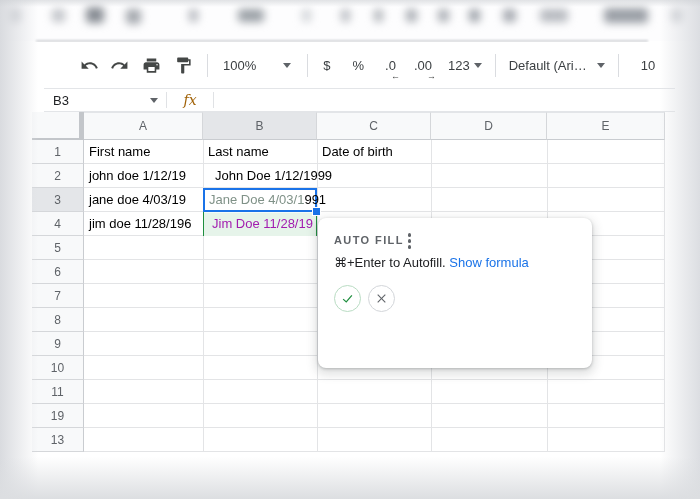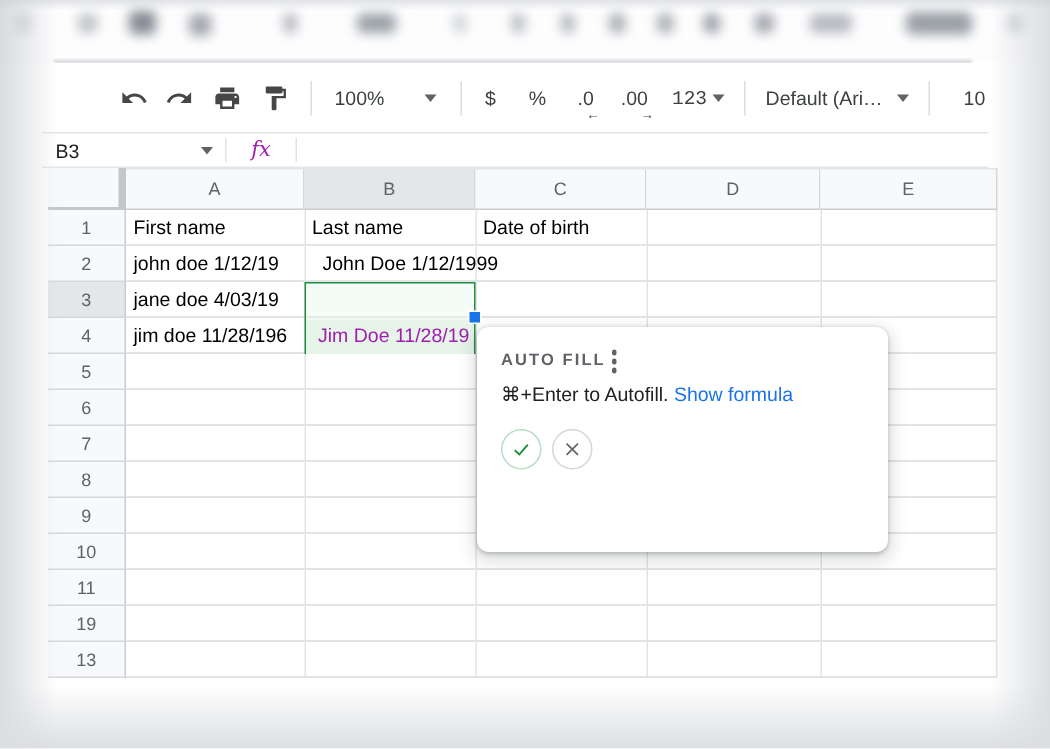--- a/index.html
+++ b/index.html
@@ -17,28 +17,28 @@
   .tb-icon { width:22px; height:22px; display:flex; align-items:center; justify-content:center; cursor:pointer; }
   .tb-icon svg { width:19px; height:19px; fill:#444746; }
   .tb-divider { width:1px; height:23px; background:#dadce0; }
   .tb-text { font-size:13px; color:#3c4043; cursor:pointer; display:flex; align-items:center; }
   .caret { width:0; height:0; border-left:4px solid transparent; border-right:4px solid transparent;
            border-top:5px solid #5f6368; display:inline-block; margin-left:7px; }
   .dec { position:relative; font-size:13px; color:#3c4043; cursor:pointer; }
   .dec .mini-arrow { position:absolute; font-size:9px; color:#444746; bottom:-8px; right:-4px; line-height:1; }
 
   
-  .formulabar { position:absolute; left:28px; top:88px; width:631px; height:24px; background:#fff;
+  .formulabar { position:absolute; left:44px; top:88px; width:631px; height:24px; background:#fff;
                 border-top:1px solid #e3e5e8; border-bottom:1px solid #e3e5e8;
                 display:flex; align-items:center; }
   .namebox { width:122px; padding-left:9px; font-size:13px; color:#202124; display:flex; align-items:center; cursor:pointer; }
   .namebox .caret { margin-left:auto; margin-right:8px; border-top-width:5px; }
   .fb-divider { width:1px; height:16px; background:#e0e2e5; }
   .fx { width:46px; text-align:center; font-family:"DejaVu Serif",serif; font-style:italic;
-        font-size:14px; color:#a21caf; }
+        font-size:14px; color:#a16207; }
   .formula-input { flex:1; height:100%; }
 
   
   .sheet { position:absolute; left:32px; top:112px; width:633px; height:340px; background:#fff; }
   .corner { position:absolute; left:0; top:0; width:52px; height:28px; background:#f8f9fa;
             border-right:5px solid #c3c6ca; border-bottom:2px solid #c3c6ca; cursor:pointer; }
   .colhdr { position:absolute; top:0; height:28px; background:#f8f9fa; border-right:1px solid #d5d7da;
             border-bottom:1px solid #c9ccd0; border-top:1px solid #e3e5e8;
             font-size:12px; color:#5f6368; display:flex; align-items:center; justify-content:center; cursor:pointer; }
   .rowhdr { position:absolute; left:0; width:52px; height:24px; background:#f8f9fa;
@@ -152,21 +152,21 @@
     <span>%</span>
   </div>
   <div class="dec" style="margin-left:21px;">
     <span>.0</span>
     <span class="mini-arrow">←</span>
   </div>
   <div class="dec" style="margin-left:18px;">
     <span>.00</span>
     <span class="mini-arrow">→</span>
   </div>
-  <div class="tb-text" style="margin-left:16px;font-family:Liberation Mono, monospace;">
+  <div class="tb-text" style="margin-left:16px;">
     <span>123</span>
     <span class="caret" style="margin-left:4px;"></span>
   </div>
   <div class="tb-divider" style="margin-left:13px;"></div>
   <div class="tb-text" style="margin-left:13px;">
     <span>Default (Ari…</span>
     <span class="caret" style="margin-left:10px;"></span>
   </div>
   <div class="tb-divider" style="margin-left:13px;"></div>
   <div class="tb-text" style="margin-left:22px;">
@@ -257,20 +257,25 @@
   <div class="cell clip" style="left:52px;top:52px;width:118px;">john doe 1/12/19</div>
   <div class="cell" style="left:171px;top:52px;width:230px;padding-left:12px;">John Doe 1/12/1999</div>
   <div class="cell clip" style="left:52px;top:76px;width:118px;">jane doe 4/03/19</div>
   <div class="cell clip" style="left:52px;top:100px;width:118px;">jim doe 11/28/196</div>
 
   <div class="suggest-range">
     <div class="suggest-b4"></div>
   </div>
   <div class="b4-text">Jim Doe 11/28/19</div>
 
+  <div class="active-cell">
+    <div class="cell-text">
+      <span class="sugg-text">Jane Doe 4/03/1</span><span class="over-text">991</span>
+    </div>
+  </div>
   <div class="fill-handle"></div>
 </div>
 
 <div class="popup">
   <div class="popup-head">
     <div class="popup-kicker">AUTO FILL</div>
     <div class="dots">
       <i></i>
         <i></i>
         <i></i>

